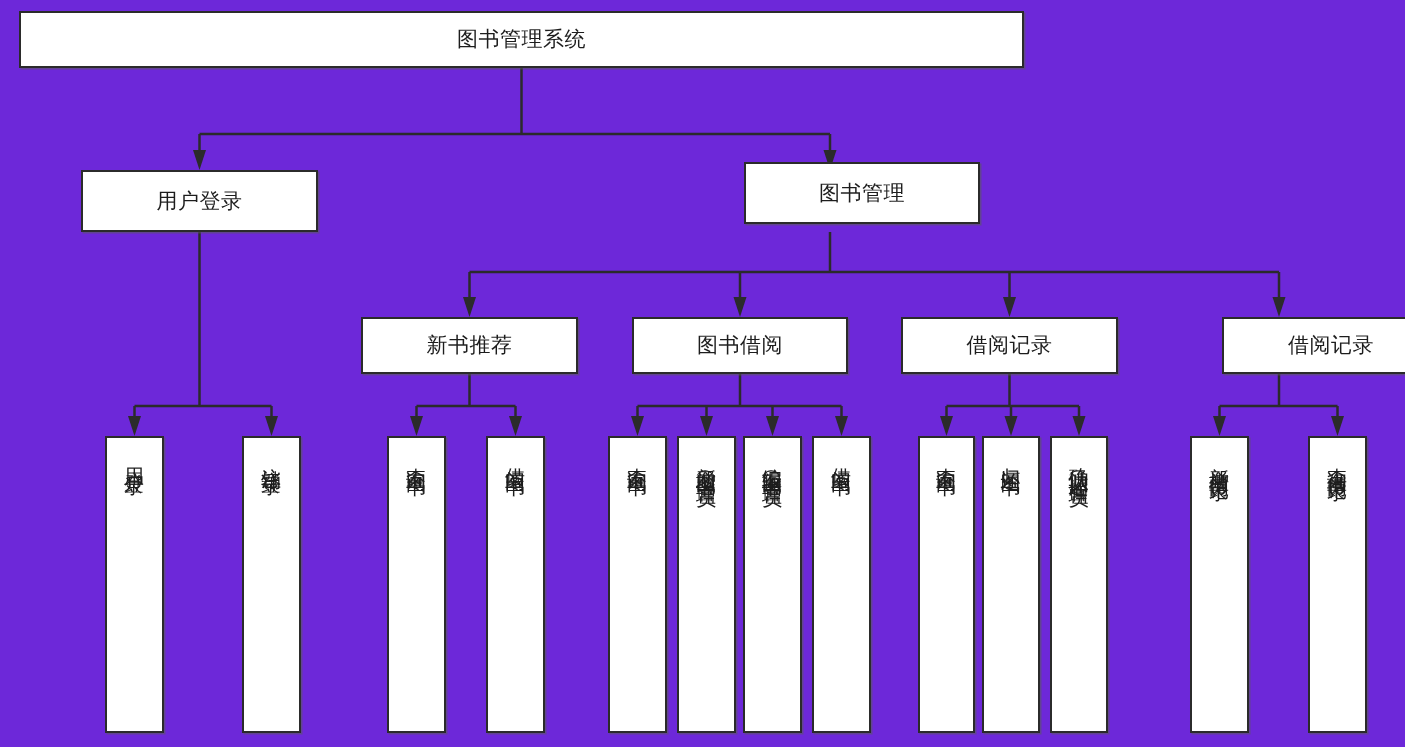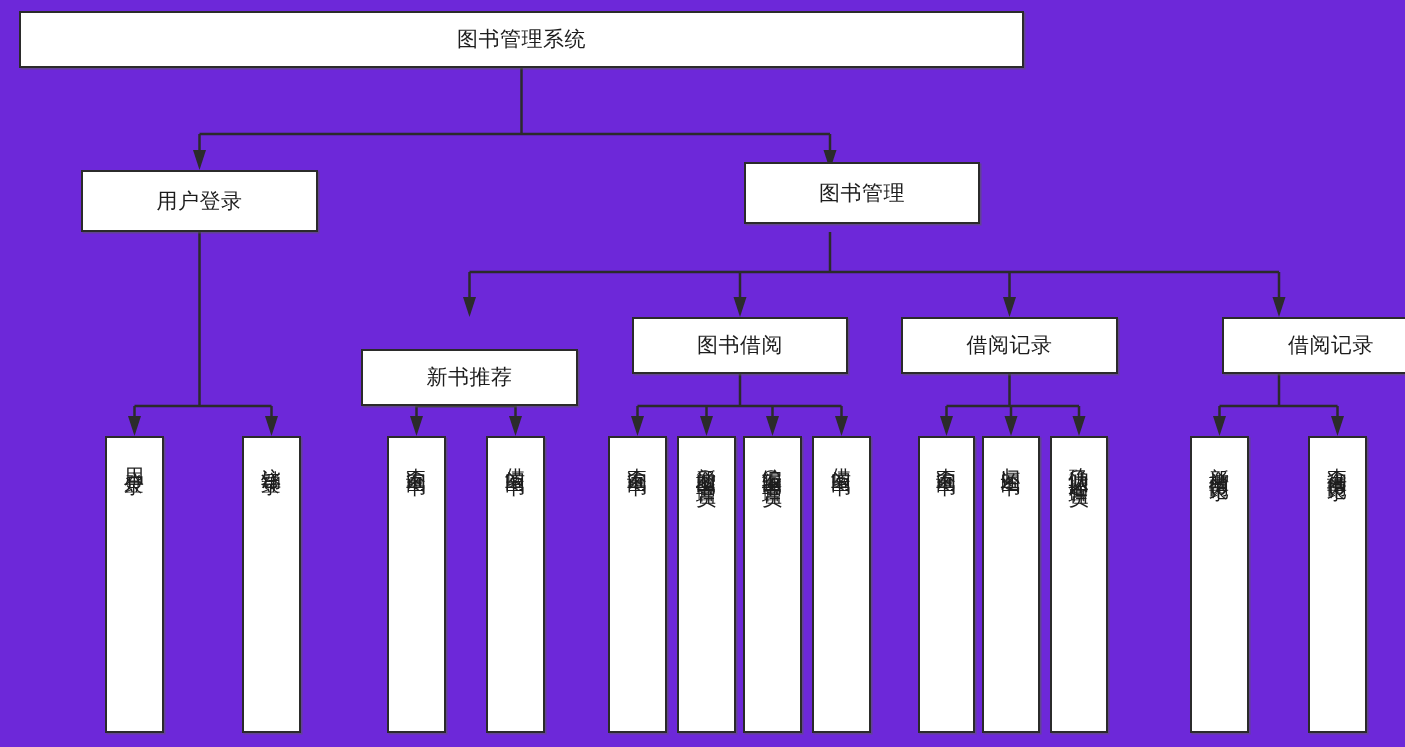--- a/index.html
+++ b/index.html
@@ -134,21 +134,21 @@
   <div id="nodes-layer">
       <div class="node root" style="left: 19px; top: 11px; width: 1005px; height: 57px;">
         <span class="node-label">图书管理系统</span>
       </div>
       <div class="node" style="left: 81px; top: 170px; width: 237px; height: 62px;">
         <span class="node-label">用户登录</span>
       </div>
       <div class="node" style="left: 712px; top: 162px; width: 236px; height: 62px; margin-left: 32px;">
         <span class="node-label">图书管理</span>
       </div>
-      <div class="node" style="left: 361px; top: 317px; width: 217px; height: 57px; margin-top: 32px;">
+      <div class="node" style="left: 361px; top: 317px; width: 217px; height: 57px;">
         <span class="node-label">新书推荐</span>
       </div>
       <div class="node" style="left: 632px; top: 317px; width: 216px; height: 57px;">
         <span class="node-label">图书借阅</span>
       </div>
       <div class="node" style="left: 901px; top: 317px; width: 217px; height: 57px;">
         <span class="node-label">借阅记录</span>
       </div>
       <div class="node" style="left: 1222px; top: 317px; width: 218px; height: 57px; font-family: Liberation Serif, serif;">
         <span class="node-label">借阅记录</span>

